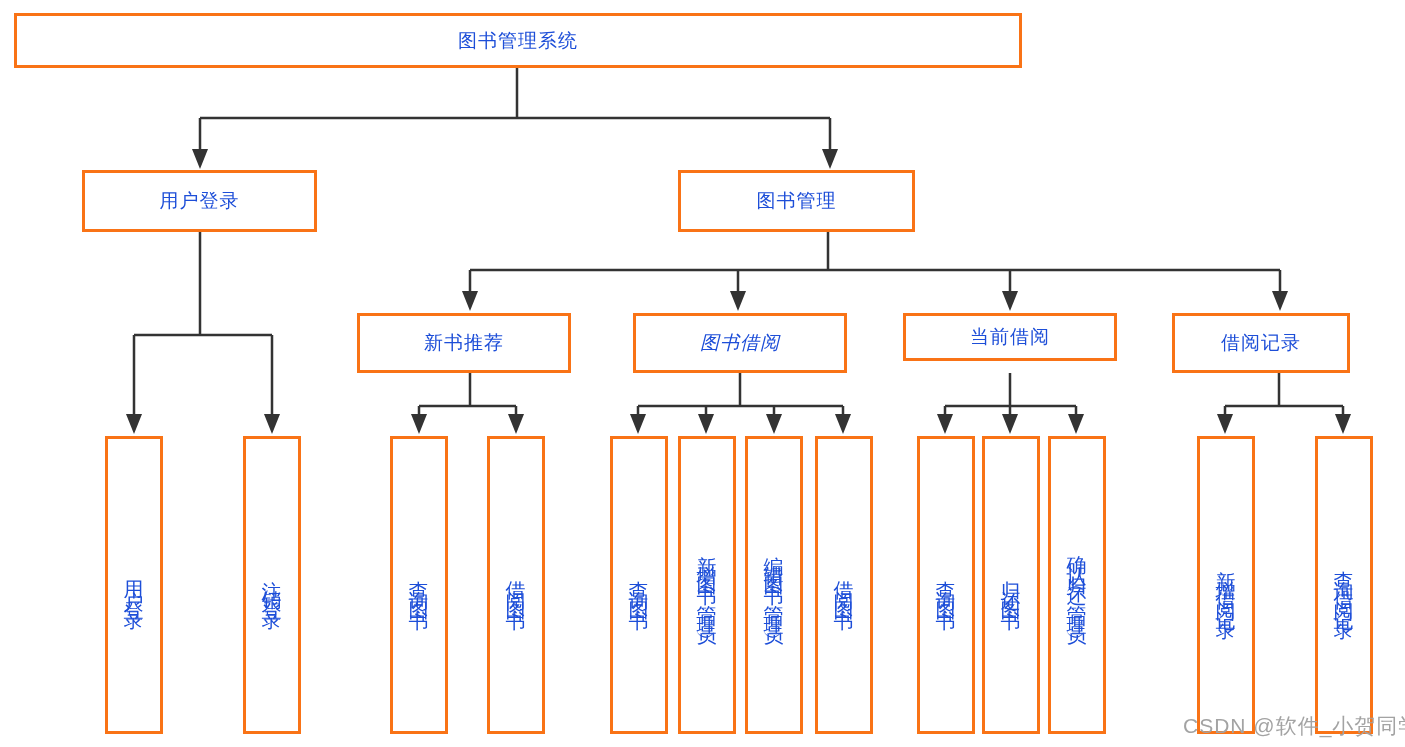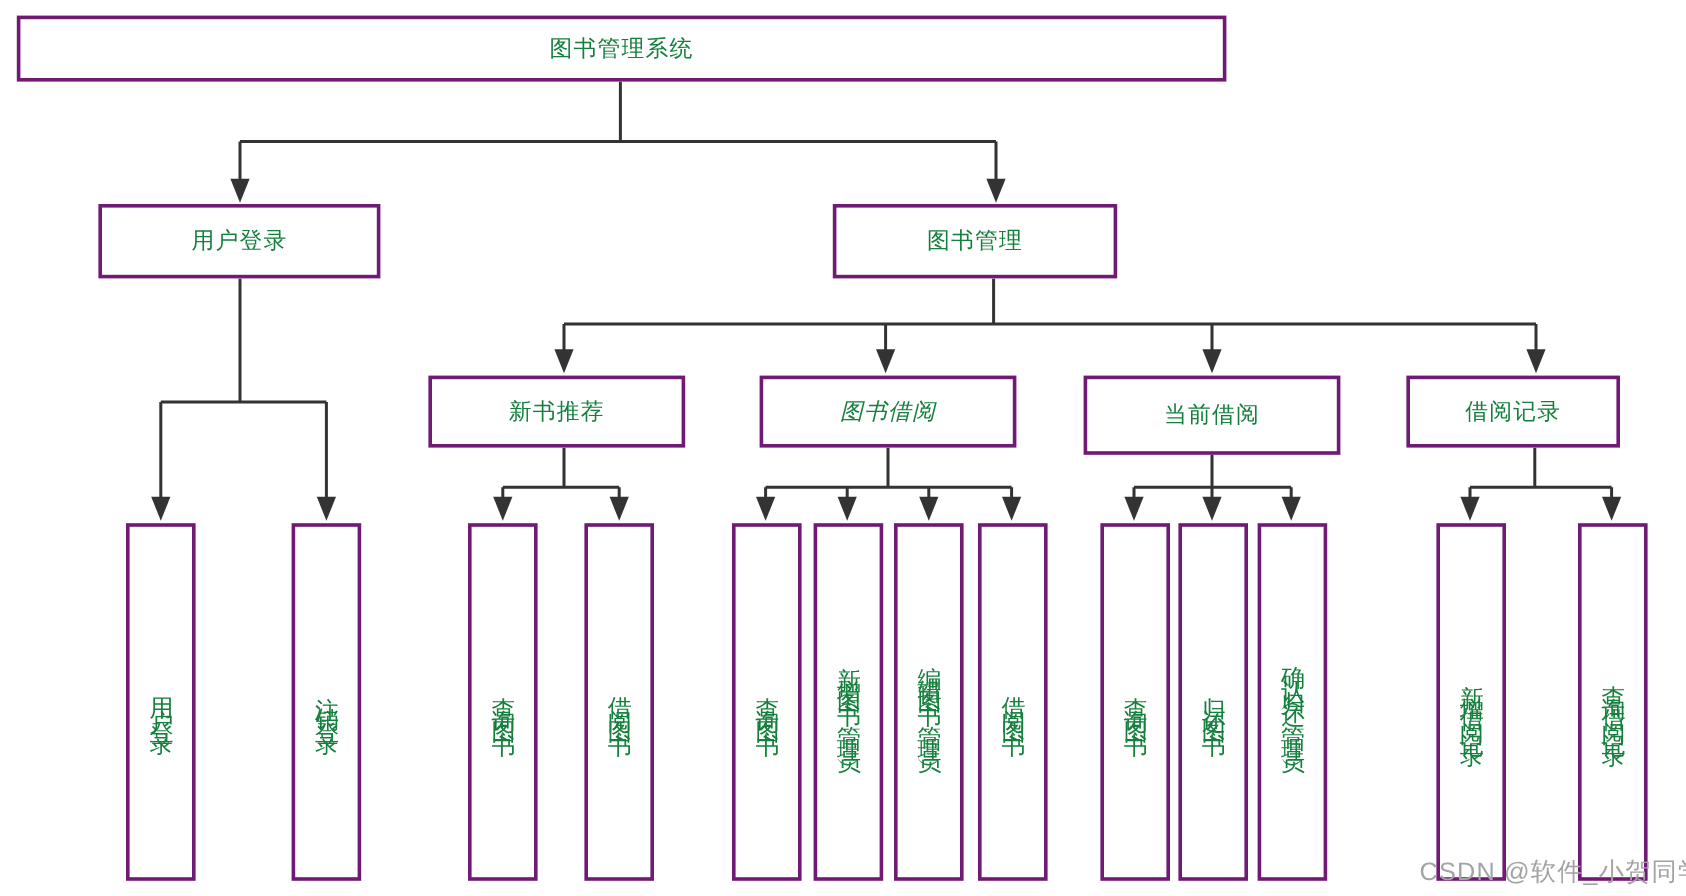--- a/index.html
+++ b/index.html
@@ -13,22 +13,22 @@
   }
   .connector {
     position: absolute;
     left: 0; top: 0;
     width: 1405px; height: 747px;
   }
   .box {
     position: absolute;
     box-sizing: border-box;
     background: #ffffff;
-    border: 3px solid #701a75;
-    color: #15803d;
+    border: 3px solid #f97316;
+    color: #1d4ed8;
     display: flex;
     align-items: center;
     justify-content: center;
     z-index: 2;
   }
   .hbox {
     font-size: 19px;
     letter-spacing: 1px;
   }
   .vbox {
@@ -82,25 +82,25 @@
       <polygon points="1002,414 1018,414 1010,434"></polygon>
       <polygon points="1068,414 1084,414 1076,434"></polygon>
       <polygon points="1217,414 1233,414 1225,434"></polygon>
       <polygon points="1335,414 1351,414 1343,434"></polygon>
     </g>
   </svg>
 
   <div class="box hbox" style="left:14px; top:13px; width:1008px; height:55px;">图书管理系统</div>
 
   <div class="box hbox" style="left:82px; top:170px; width:235px; height:62px;">用户登录</div>
-  <div class="box hbox" style="left:694px; top:170px; width:237px; height:62px;">图书管理</div>
+  <div class="box hbox" style="left:678px; top:170px; width:237px; height:62px;">图书管理</div>
 
   <div class="box hbox" style="left:357px; top:313px; width:214px; height:60px;">新书推荐</div>
   <div class="box hbox" style="left:633px; top:313px; width:214px; height:60px;font-style:italic;">图书借阅</div>
-  <div class="box hbox" style="left:903px; top:313px; width:214px; height:66px;">当前借阅</div>
+  <div class="box hbox" style="left:903px; top:313px; width:214px; height:48px;">当前借阅</div>
   <div class="box hbox" style="left:1172px; top:313px; width:178px; height:60px;">借阅记录</div>
 
   <div class="box vbox" style="left:105px; top:436px; width:58px; height:298px;">用户登录</div>
   <div class="box vbox" style="left:243px; top:436px; width:58px; height:298px;">注销登录</div>
 
   <div class="box vbox" style="left:390px; top:436px; width:58px; height:298px;">查询图书</div>
   <div class="box vbox" style="left:487px; top:436px; width:58px; height:298px;">借阅图书</div>
 
   <div class="box vbox" style="left:610px; top:436px; width:58px; height:298px;">查询图书</div>
   <div class="box vbox" style="left:678px; top:436px; width:58px; height:298px;">新增图书（管理员）</div>

